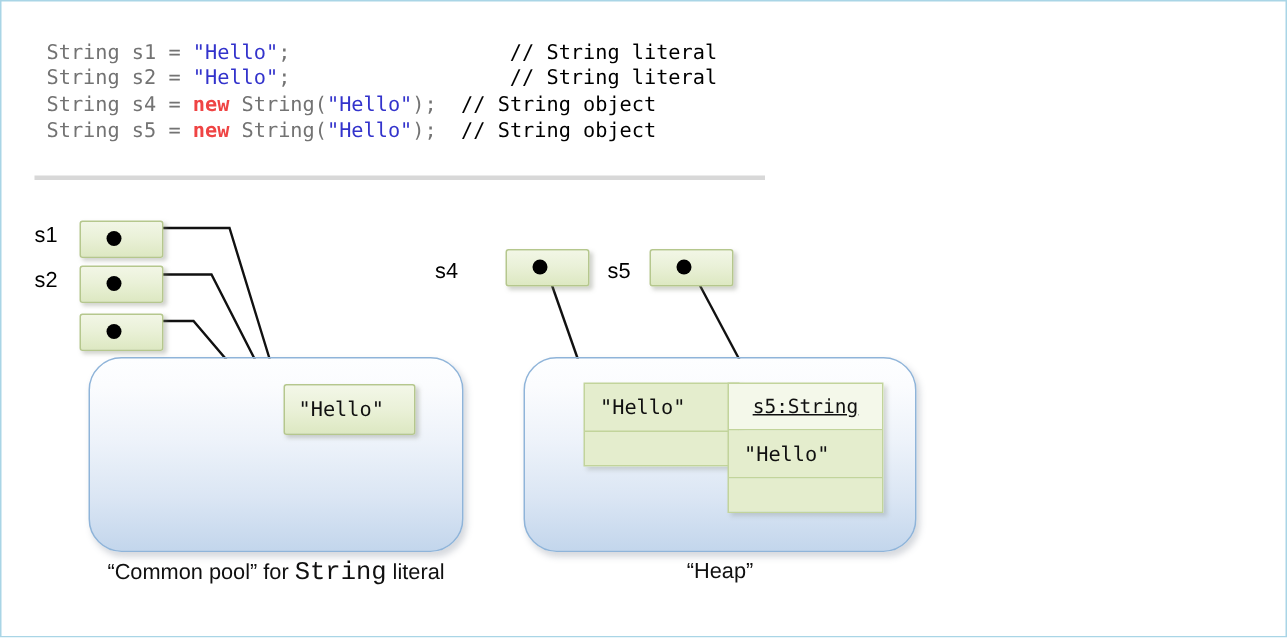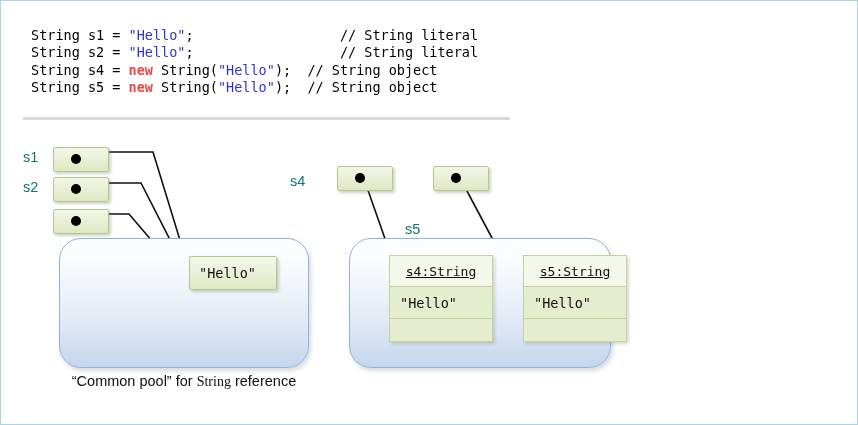--- a/index.html
+++ b/index.html
@@ -28,21 +28,21 @@
   .code-line {
     font-family: "DejaVu Sans Mono", "Liberation Mono", monospace;
     font-size: 13.5px;
     line-height: 17.4px;
     white-space: pre;
     color: #1a1a1a;
   }
   .tok-str   { color: #3333cc; }
   .tok-cmt   { color: #000000; }
   .tok-kw    { color: #ef4444; font-weight: bold; }
-  .tok-plain { color: #000000; }
+  .tok-plain { color: #737373; }
   #code-rule {
     position: absolute;
     left: 22px;
     top: 116px;
     width: 487px;
     height: 3px;
     background: #d8d8d8;
   }
 
   
@@ -70,28 +70,28 @@
     position: absolute;
     text-align: center;
     font-family: "Liberation Sans", sans-serif;
     font-size: 14.5px;
     color: #101010;
     white-space: nowrap;
   }
   #pool-caption { left: 58px;  top: 372px; width: 250px; }
   #heap-caption { left: 348px; top: 372px; width: 262px; }
   .mono-inline {
-    font-family: Liberation Serif, serif;
-    font-size: 14px;
+    font-family: Liberation Mono, monospace;
+    font-size: 17px;
   }
   .var-label {
     position: absolute;
     font-family: "Liberation Sans", sans-serif;
     font-size: 14.5px;
-    color: #0f766e;
+    color: #000000;
   }
   .var-box {
     position: absolute;
     width: 56px;
     height: 25px;
     border: 1px solid #b5c78d;
     border-radius: 2px;
     background: linear-gradient(to bottom, #f2f6e6 0%, #eaf1d8 45%, #dde8c2 100%);
     box-shadow: 2px 2px 3px rgba(120,125,110,0.35);
     box-sizing: border-box;
@@ -126,21 +126,21 @@
 
   
   .uml-object {
     position: absolute;
     width: 104px;
     border: 1px solid #c2d49b;
     box-sizing: border-box;
     box-shadow: 2px 2px 3px rgba(120,125,110,0.28);
   }
   #uml-s4 { left: 388px; top: 254px; }
-  #uml-s5 { left: 522px; top: 254px; }
+  #uml-s5 { left: 484px; top: 254px; }
 
   .uml-title {
     height: 30px;
     background: #f4f8ea;
     display: flex;
     align-items: center;
     justify-content: center;
     font-family: "DejaVu Sans Mono", "Liberation Mono", monospace;
     font-size: 13px;
     color: #101010;
@@ -192,53 +192,51 @@
       </g>
   </svg>
 
   <div id="pool-box" class="container-box"></div>
 
   <div id="hello-literal-box">
     <span>"Hello"</span>
   </div>
 
   <div id="pool-caption" class="container-caption">
-    <span>“Common pool” for </span><span class="mono-inline">String</span><span> reference</span>
+    <span>“Common pool” for </span><span class="mono-inline">String</span><span> literal</span>
   </div>
 
   <div id="heap-box" class="container-box"></div>
 
   <div id="uml-s4" class="uml-object">
-    <div class="uml-title">
-      <span>s4:String</span>
-    </div>
     <div class="uml-attr">"Hello"</div>
     <div class="uml-ops"></div>
   </div>
 
   <div id="uml-s5" class="uml-object">
     <div class="uml-title">
       <span>s5:String</span>
     </div>
     <div class="uml-attr">"Hello"</div>
     <div class="uml-ops"></div>
   </div>
 
+  <div id="heap-caption" class="container-caption">“Heap”</div>
 
   <div id="variables-layer">
       <div class="var-label" style="left: 22px; top: 148px;">s1</div>
       <div class="var-box" style="left: 52px; top: 146px;"></div>
       <div class="var-dot" style="left: 70px; top: 153px;"></div>
       <div class="var-label" style="left: 22px; top: 178px;">s2</div>
       <div class="var-box" style="left: 52px; top: 176px;"></div>
       <div class="var-dot" style="left: 70px; top: 183px;"></div>
       <div class="var-label" style="left: 22px; top: 210px; margin-left: 36px;">s3</div>
       <div class="var-box" style="left: 52px; top: 208px;"></div>
       <div class="var-dot" style="left: 70px; top: 215px;"></div>
       <div class="var-label" style="left: 289px; top: 172px;">s4</div>
       <div class="var-box" style="left: 336px; top: 165px;"></div>
       <div class="var-dot" style="left: 354px; top: 172px;"></div>
-      <div class="var-label" style="left: 404px; top: 172px; margin-top: 48px;">s5</div>
+      <div class="var-label" style="left: 404px; top: 172px;">s5</div>
       <div class="var-box" style="left: 432px; top: 165px;"></div>
       <div class="var-dot" style="left: 450px; top: 172px;"></div>
     </div>
 
 </div>
 
 </body></html>

